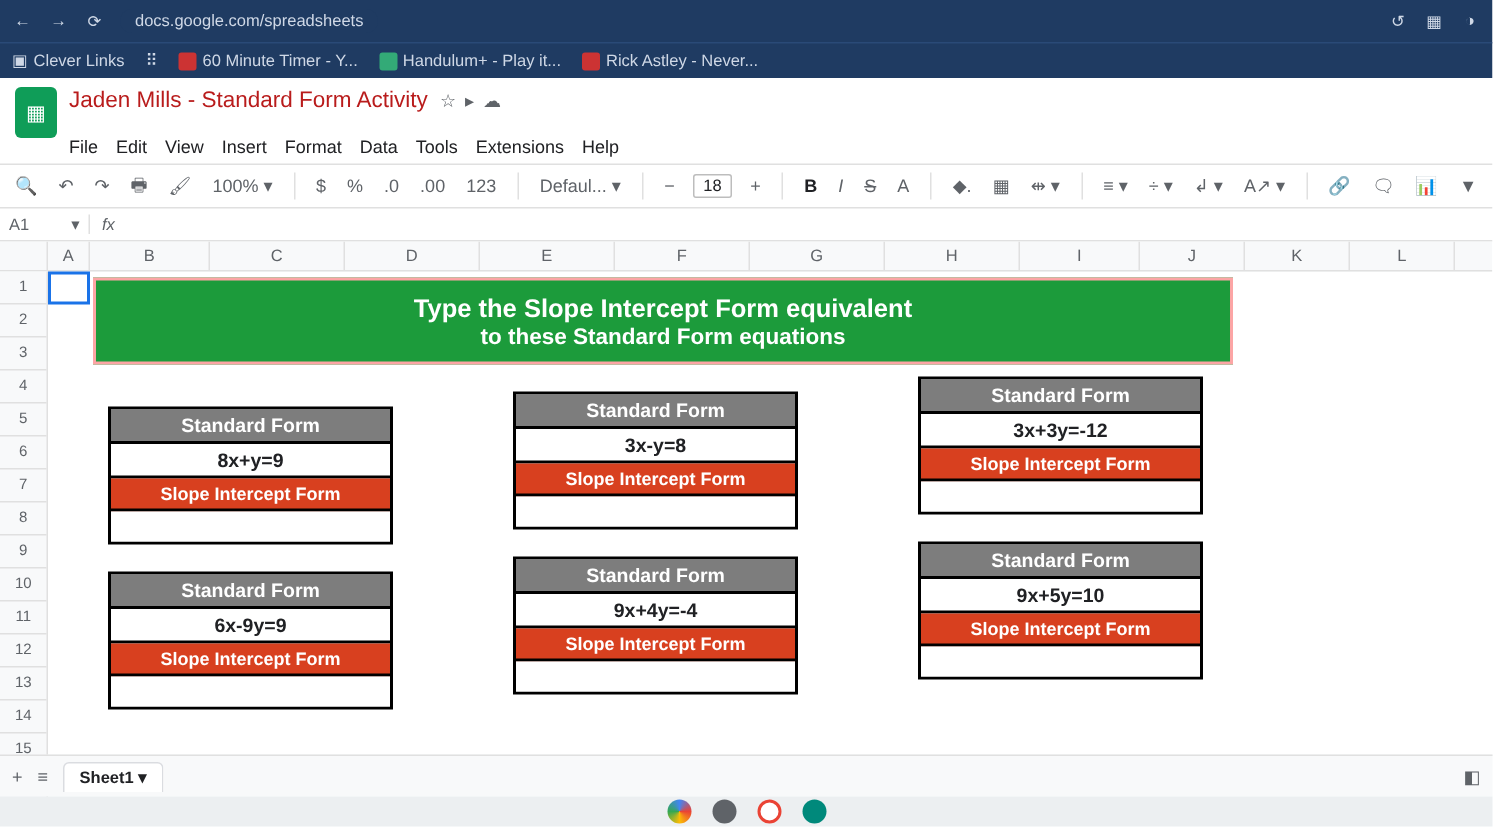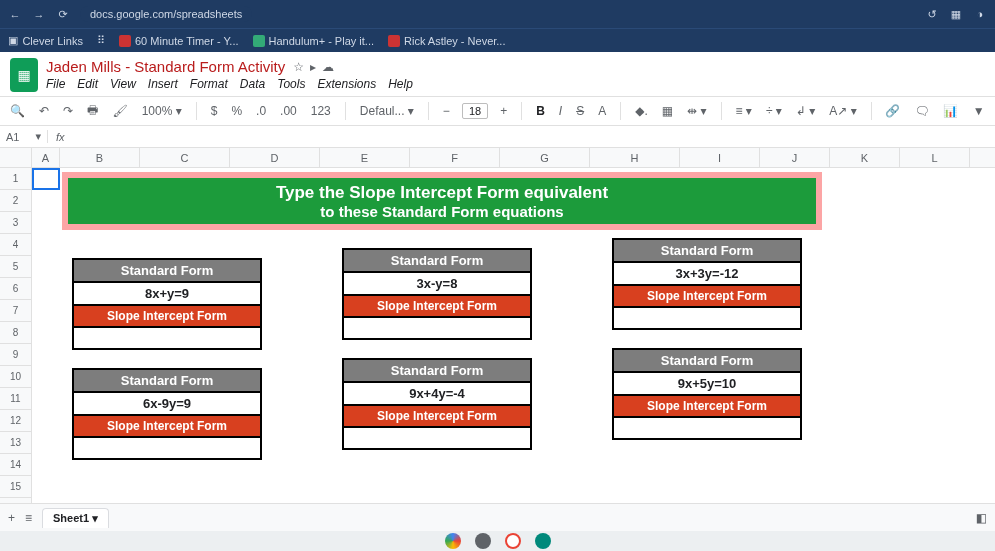--- a/index.html
+++ b/index.html
@@ -13,46 +13,46 @@
   .tab { display:flex; align-items:center; gap:4px; }
   .favicon { width:12px; height:12px; background:#d33; border-radius:2px; }
 
   
   .sheets-top { display:flex; align-items:flex-start; padding:6px 10px 0 10px; gap:8px; }
   .logo { width:28px; height:34px; background:#0f9d58; border-radius:4px; color:#fff; display:flex; align-items:center; justify-content:center; font-size:14px; }
   .doc-area { display:flex; flex-direction:column; }
   .doc-title-row { display:flex; align-items:center; gap:8px; }
   .doc-title { font-size:15px; color:#b91c1c; }
   .doc-icons { color:#5f6368; font-size:12px; display:flex; gap:6px;}
-  .menus { display:flex; gap:12px; font-size:12px; color:#202124; margin-top:2px;font-style:italic;}
+  .menus { display:flex; gap:12px; font-size:12px; color:#202124; margin-top:16px;}
   .menus span { cursor:default; }
 
   
   .toolbar { height:30px; border-top:1px solid #e0e0e0; border-bottom:1px solid #e0e0e0; margin-top:4px; display:flex; align-items:center; padding:0 8px; gap:10px; font-size:12px; color:#5f6368;}
   .toolbar .sep { width:1px; height:18px; background:#e0e0e0; margin:0 2px; }
   .font-size-box { border:1px solid #bdbdbd; padding:1px 6px; border-radius:2px; color:#202124; font-size:11px;}
   .btn { padding:0 2px; cursor:default; }
   .bold { font-weight:bold; color:#202124; }
 
   
   .fx-row { display:flex; align-items:center; border-bottom:1px solid #e0e0e0; height:22px; }
-  .name-box { width:48px; border-right:1px solid #e0e0e0; padding:0 6px; font-size:11px; display:flex; align-items:center; justify-content:space-between; color:#5f6368;}
+  .name-box { width:60px; border-right:1px solid #e0e0e0; padding:0 6px; font-size:11px; display:flex; align-items:center; justify-content:space-between; color:#5f6368;}
   .fx { padding:0 8px; color:#5f6368; font-style:italic; font-size:11px;}
 
   
   .grid-wrap { position:relative; height:380px; overflow:hidden; }
   .col-headers { display:flex; height:20px; background:#f8f9fa; border-bottom:1px solid #e0e0e0; font-size:11px; color:#5f6368; }
   .corner { width:32px; border-right:1px solid #e0e0e0; }
   .col-h { border-right:1px solid #e0e0e0; text-align:center; line-height:20px; }
   .row-area { display:flex; height:360px; }
   .row-headers { width:32px; background:#f8f9fa; border-right:1px solid #e0e0e0; display:flex; flex-direction:column; }
   .row-h { height:22px; border-bottom:1px solid #e0e0e0; text-align:center; font-size:10px; color:#5f6368; line-height:22px;}
   .cells { position:relative; flex:1; }
 
-  .banner { position:absolute; left:30px; top:4px; width:760px; height:58px; background:#1c9b3b; color:#fff; font-weight:bold; display:flex; flex-direction:column; align-items:center; justify-content:center; font-size:17px; border:6px solid #fca5a5; }
+  .banner { position:absolute; left:30px; top:4px; width:760px; height:58px; background:#1c9b3b; color:#fff; font-weight:bold; display:flex; flex-direction:column; align-items:center; justify-content:center; font-size:17px; border:2px solid #fca5a5; }
   .banner .line2 { font-size:15px; }
 
   .card { position:absolute; width:190px; border:2px solid #000; }
   .card .hdr { background:#7d7d7d; color:#fff; font-weight:bold; text-align:center; padding:3px 0; border-bottom:2px solid #000; font-size:13px;}
   .card .eq { background:#fff; text-align:center; padding:3px 0; border-bottom:2px solid #000; font-size:13px; font-weight:bold;}
   .card .si { background:#d8401f; color:#fff; font-weight:bold; text-align:center; padding:3px 0; border-bottom:2px solid #000; font-size:12px;}
   .card .ans { background:#fff; height:20px; }
 
   
   .sheet-bar { position:absolute; bottom:20px; left:0; right:0; height:28px; border-top:1px solid #e0e0e0; background:#f8f9fa; display:flex; align-items:center; padding:0 8px; gap:10px; font-size:12px; color:#5f6368;}

